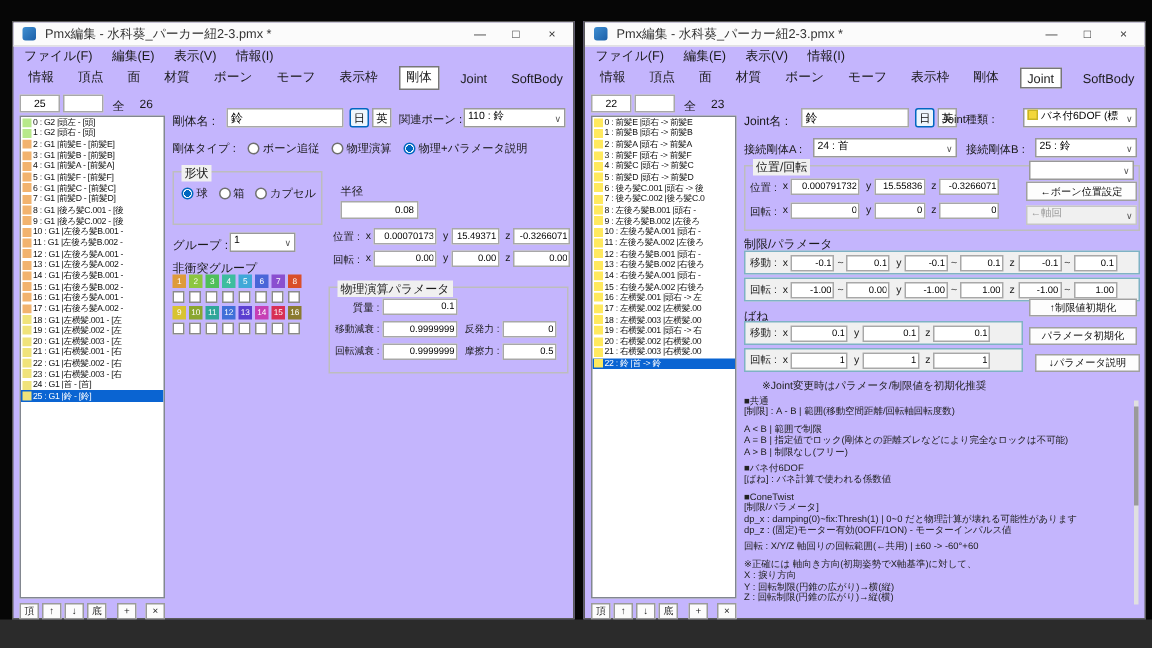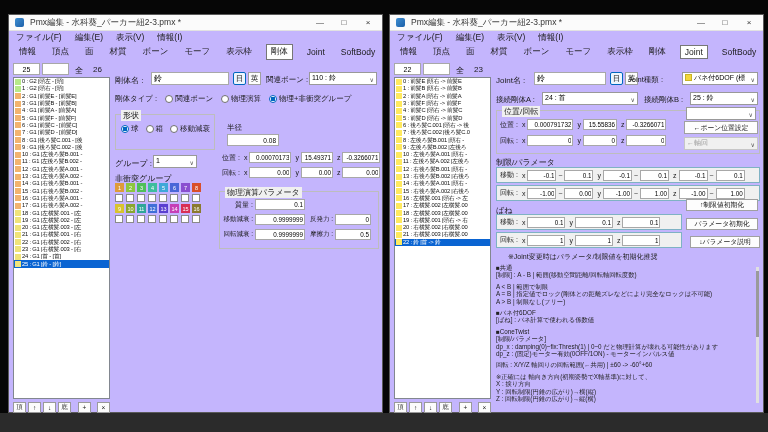--- a/index.html
+++ b/index.html
@@ -218,47 +218,47 @@
   <input class="tin left" style="left: 142px; top: 57px; width: 78px; height: 13px;" value="鈴">
   <span class="langbtn active" style="left:224px;top:57px">日</span>
   <span class="langbtn" style="left:239px;top:57px">英</span>
   <span class="lbl sm" style="left:257px;top:60px">関連ボーン :</span>
   <div class="combo" style="left:300px;top:57px;width:68px">110 : 鈴</div>
 
   <div class="rgroup" style="left:106px;top:79px">
       <span class="rlabel">剛体タイプ :</span>
       <span class="radio">
         <span class="dot"></span>
-        <span>関連ボーン</span>
+        <span>ボーン追従</span>
       </span>
       <span class="radio">
         <span class="dot"></span>
         <span>物理演算</span>
       </span>
       <span class="radio sel">
         <span class="dot"></span>
-        <span>物理+非衝突グループ</span>
+        <span>物理+パラメータ説明</span>
       </span>
     </div>
 
   <div class="gbox" style="left:106px;top:99px;width:100px;height:36px">
     <span class="glabel">形状</span>
   </div>
   <div class="rgroup" style="left:112px;top:109px;gap:7px">
       <span class="radio sel">
         <span class="dot"></span>
         <span>球</span>
       </span>
       <span class="radio">
         <span class="dot"></span>
         <span>箱</span>
       </span>
       <span class="radio">
         <span class="dot"></span>
-        <span>移動減衰</span>
+        <span>カプセル</span>
       </span>
     </div>
 
   <span class="lbl" style="left:106px;top:143px">グループ :</span>
   <div class="combo" style="left:144px;top:140px;width:44px">1</div>
 
   <span class="lbl" style="left:106px;top:158px">非衝突グループ</span>
   <div class="cellrow" style="left:106px;top:168px">
       <span class="gcell" style="background: rgb(222, 155, 58);">1</span>
       <span class="gcell" style="background: rgb(140, 198, 63);">2</span>

